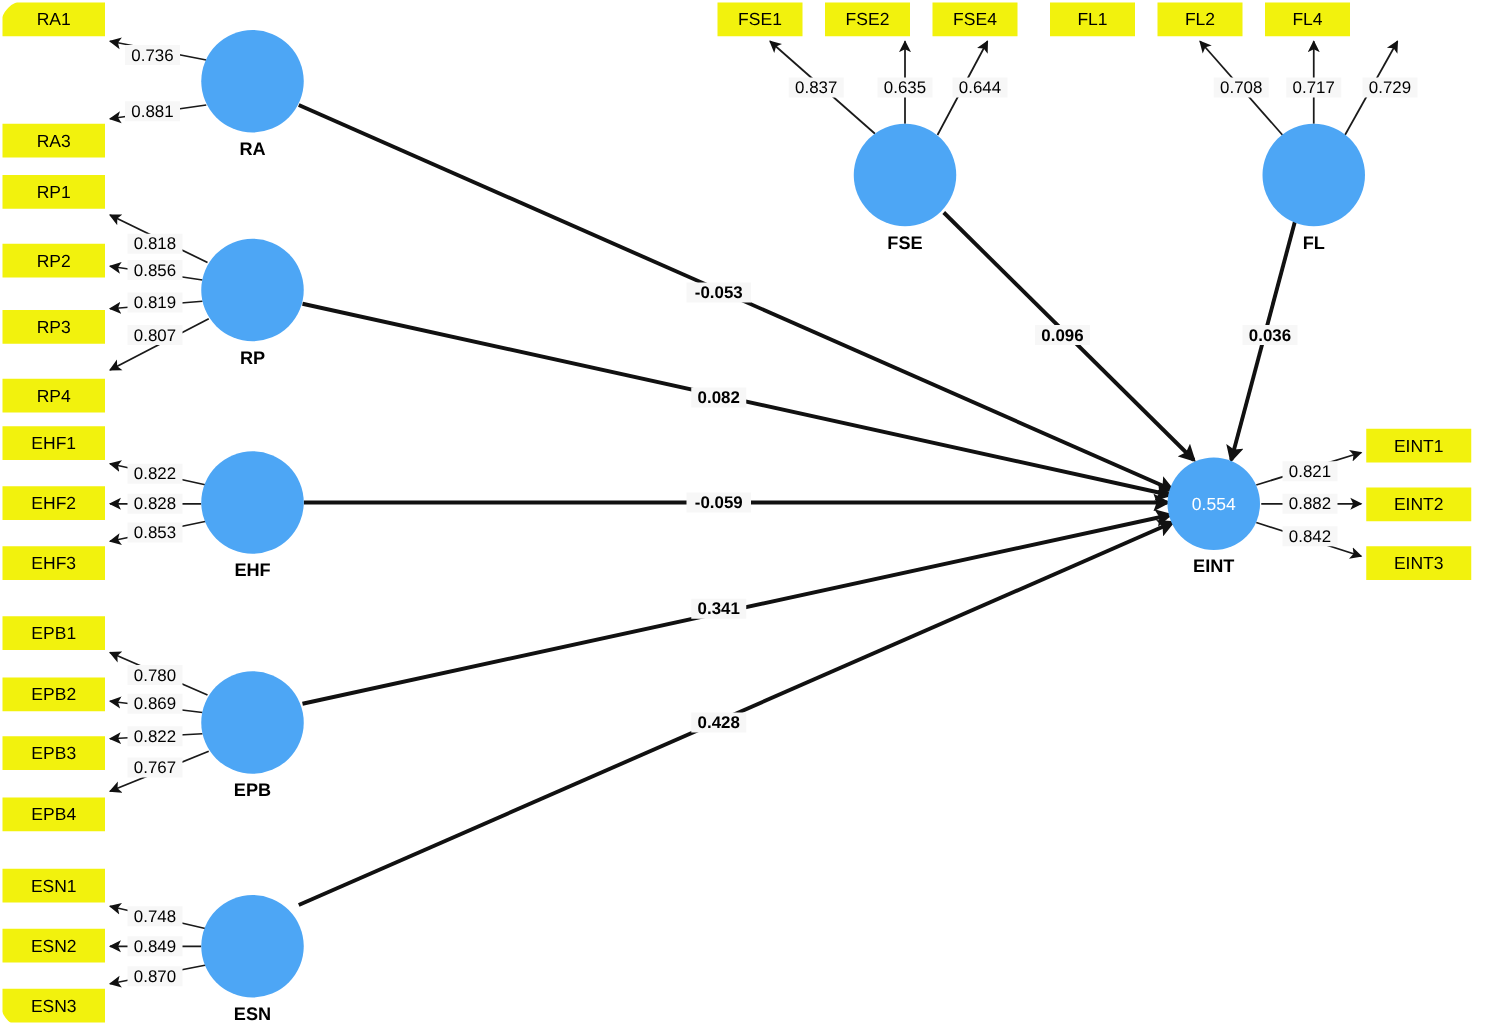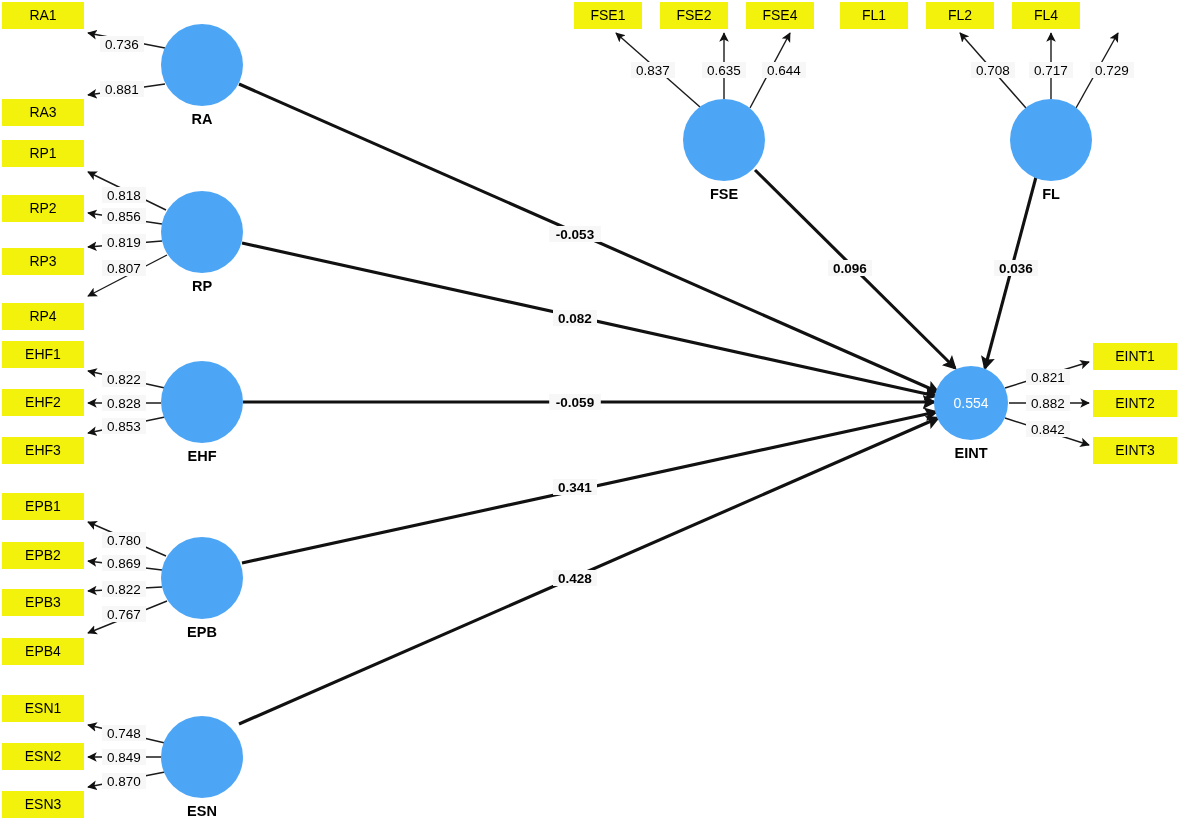--- a/index.html
+++ b/index.html
@@ -9,20 +9,21 @@
   }
   body {
     font-family: "Liberation Sans", sans-serif;
   }
   #diagram-root {
     position: relative;
     width: 1200px;
     height: 823px;
     background: #ffffff;
     overflow: hidden;
+    border-radius: 22px;
   }
   svg#sem-svg {
     position: absolute;
     top: 0;
     left: 0;
     width: 1200px;
     height: 823px;
   }
   .indicator-box rect {
     fill: #f2f20d;

